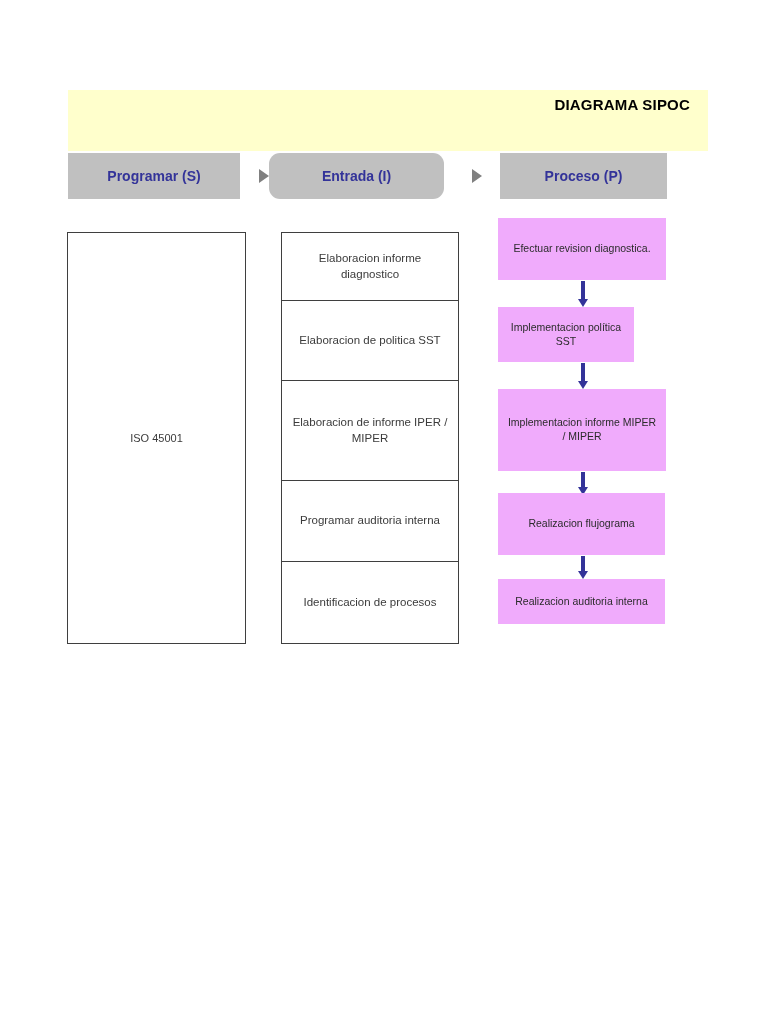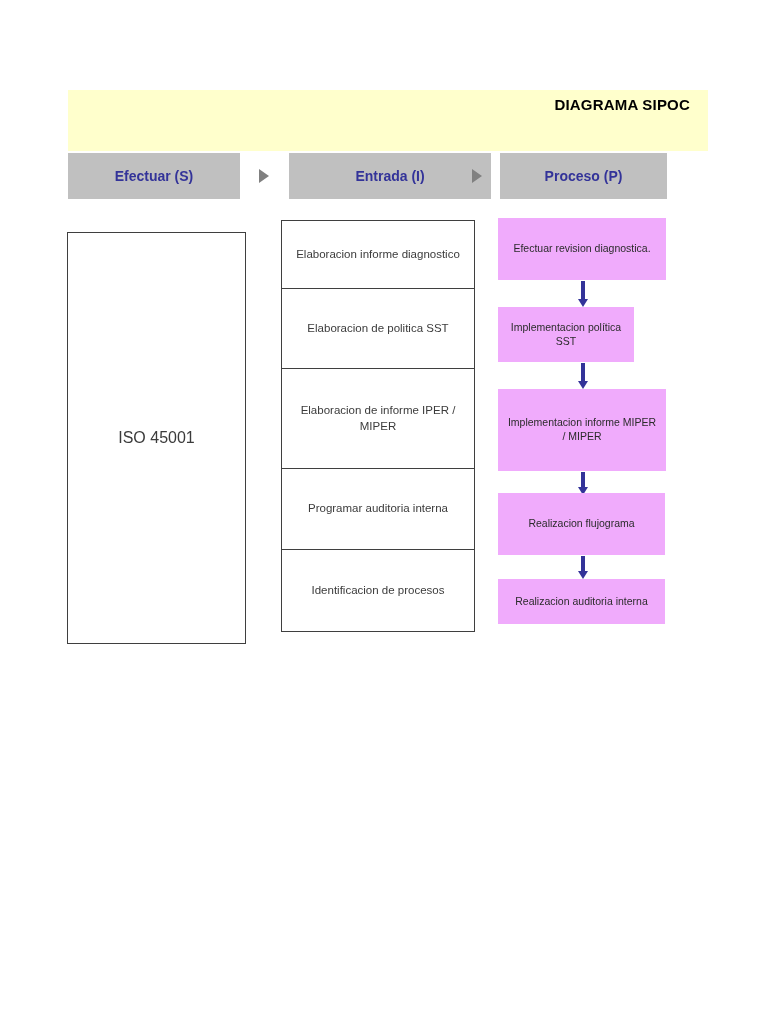--- a/index.html
+++ b/index.html
@@ -54,21 +54,21 @@
     box-sizing: border-box;
   }
   .col-header-label {
     font-family: "Liberation Sans", sans-serif;
     font-size: 14px;
     font-weight: bold;
     color: #333399;
     text-align: center;
   }
   #header-proveedor { left: 68px;  width: 172px; }
-  #header-entrada   { left: 289px; width: 202px; }
+  #header-entrada   { left: 269px; width: 175px; border-radius: 11px; }
   #header-proceso   { left: 500px; width: 167px; }
 
   
   .sep-triangle {
     position: absolute;
     top: 169px;
     width: 0;
     height: 0;
     border-top: 7px solid transparent;
     border-bottom: 7px solid transparent;
@@ -86,31 +86,31 @@
     height: 412px;
     border: 1px solid #3f3f3f;
     box-sizing: border-box;
     background: #ffffff;
     display: flex;
     align-items: center;
     justify-content: center;
   }
   #proveedor-box .cell-text {
     font-family: "Liberation Sans", sans-serif;
-    font-size: 16px;
+    font-size: 11px;
     color: #3b3b3b;
     text-align: center;
   }
 
   
   #entrada-stack {
     position: absolute;
     left: 281px;
-    top: 220px;
-    width: 194px;
+    top: 232px;
+    width: 178px;
     border: 1px solid #3f3f3f;
     border-bottom: none;
     box-sizing: border-box;
     background: #ffffff;
   }
   .entrada-cell {
     box-sizing: border-box;
     border-bottom: 1px solid #3f3f3f;
     display: flex;
     align-items: center;
@@ -170,21 +170,21 @@
 </head>
 <body>
 
 <div id="canvas">
 
   <div class="title-bar">
     <div class="title-text">DIAGRAMA SIPOC</div>
   </div>
 
   <div class="col-header" id="header-proveedor">
-    <span class="col-header-label">Efectuar (S)</span>
+    <span class="col-header-label">Programar (S)</span>
   </div>
 
   <div class="sep-triangle" id="sep-1"></div>
 
   <div class="col-header" id="header-entrada">
     <span class="col-header-label">Entrada (I)</span>
   </div>
 
   <div class="sep-triangle" id="sep-2"></div>
 

